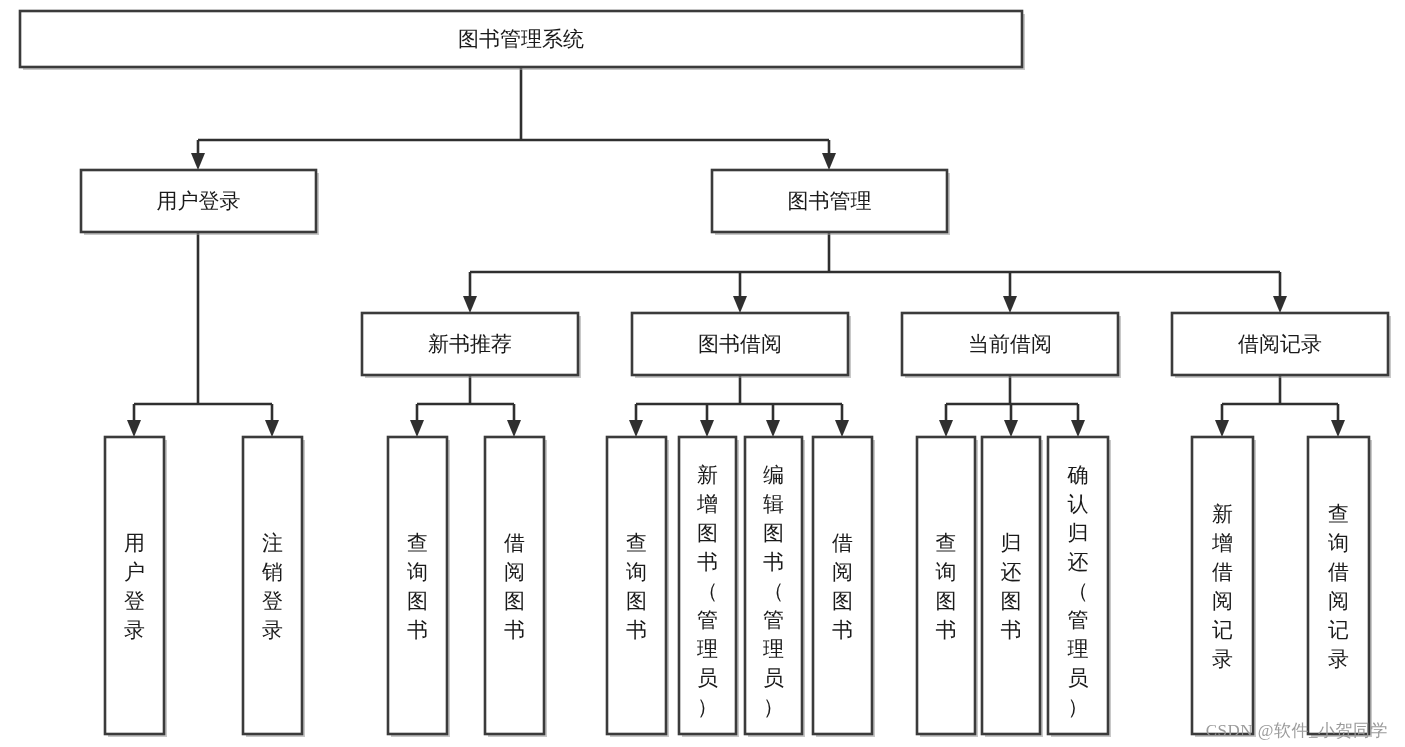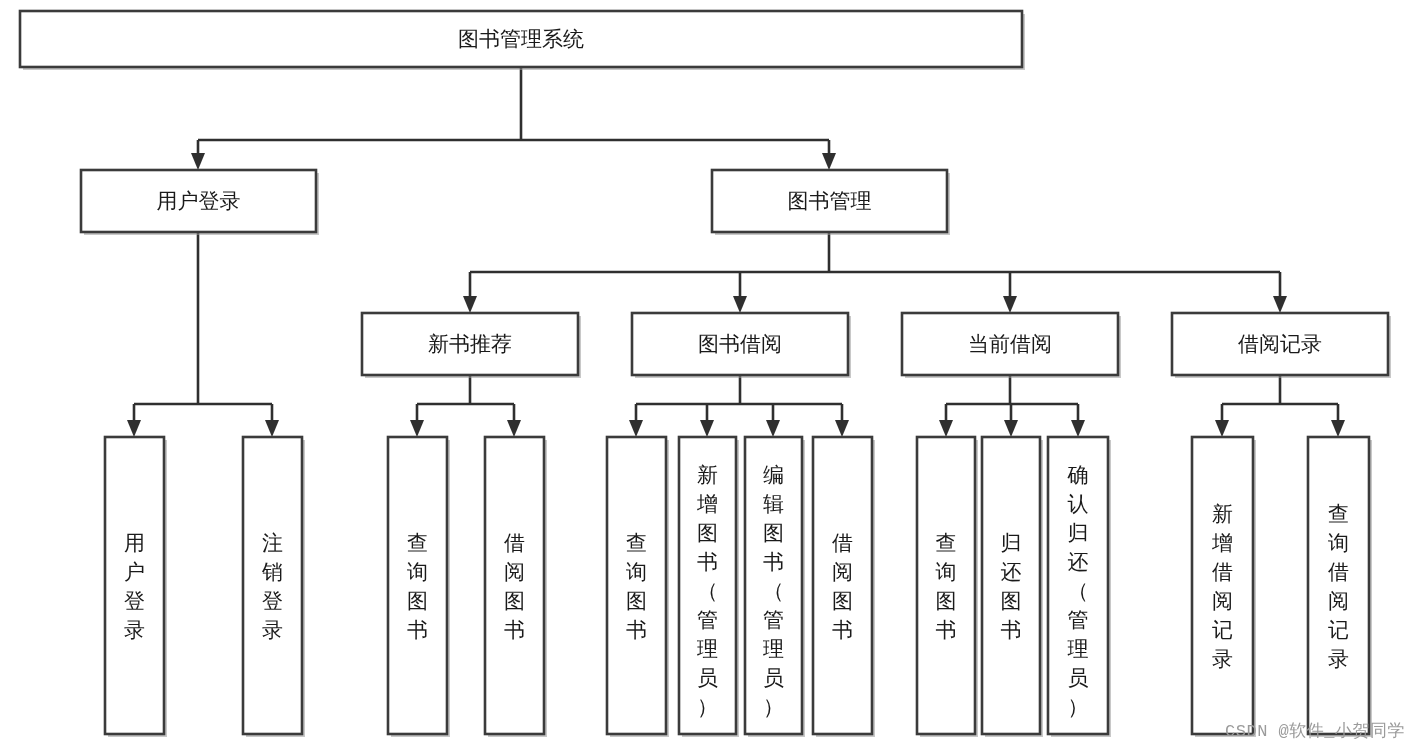--- a/index.html
+++ b/index.html
@@ -55,23 +55,23 @@
     dominant-baseline: middle;
   }
   .node-label-vertical {
     fill: #1a1a1a;
     font-family: "Liberation Sans", "DejaVu Sans", sans-serif;
     font-size: 21px;
     text-anchor: middle;
   }
   .watermark-text {
     position: absolute;
-    right: 0;
+    right: 17px;
     bottom: 5px;
-    font-family: Liberation Mono, monospace;
+    font-family: Liberation Serif, serif;
     font-size: 17px;
     color: #9b9b9b;
     letter-spacing: 0.5px;
     white-space: nowrap;
     user-select: none;
     margin-top: 26px;
   }
 </style>
 </head>
 <body>

